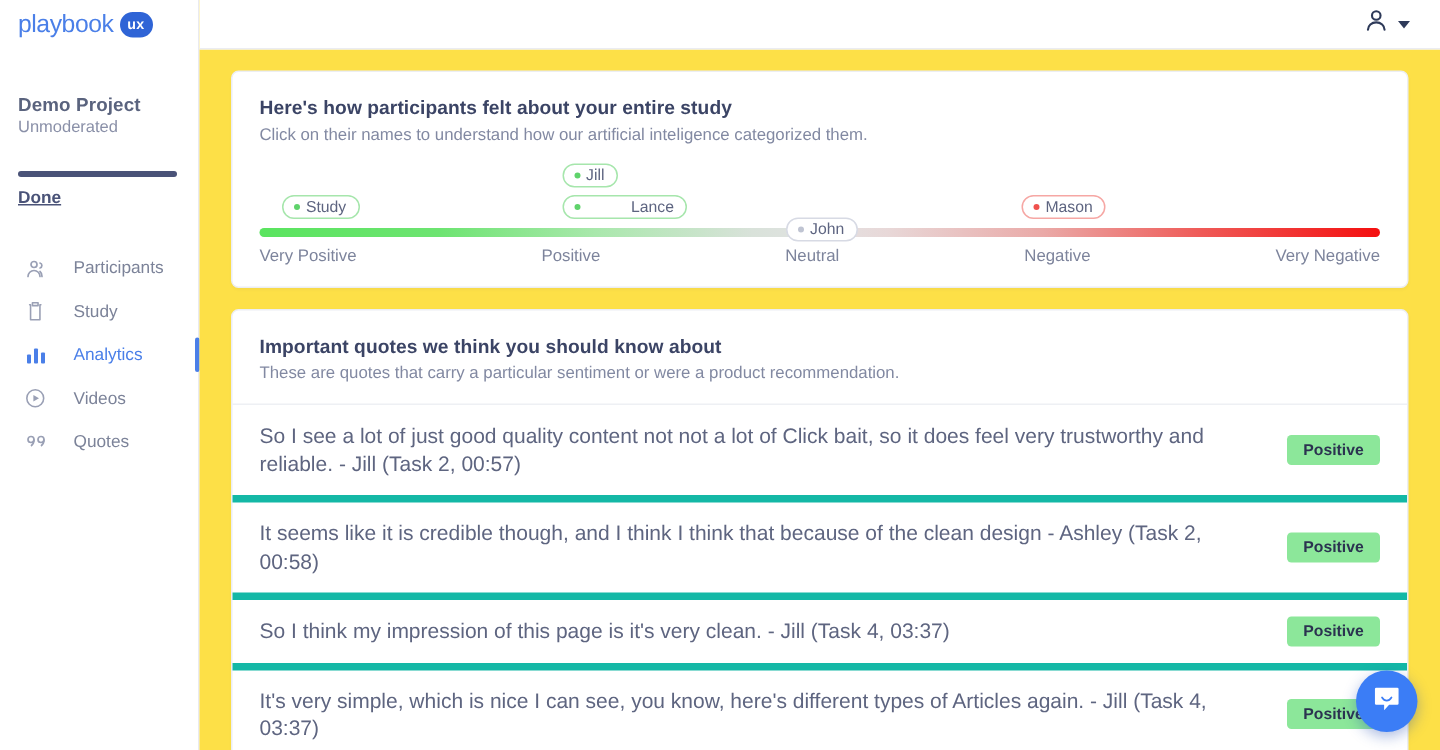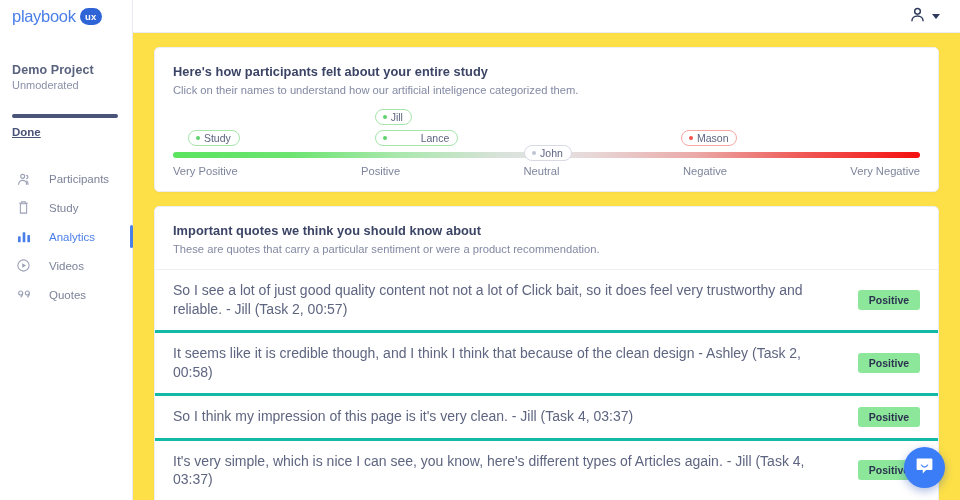--- a/index.html
+++ b/index.html
@@ -137,21 +137,21 @@
     margin-top: 7px;
   }
   .axis span { font-size: 11.2px; color: #7d849c; }
 
   
   .quotes-card { margin-top: 14px; }
   .quote-list { margin-top: 14px; }
   .quote-row {
     display: flex; align-items: center; justify-content: space-between;
     padding: 11px 18px;
-    border-top: 3px solid #14b8a6;
+    border-top: 5px solid #14b8a6;
     min-height: 36px;
   }
   .quote-row:first-child { border-top: 1px solid #eef0f4; }
   .quote-text {
     font-size: 14px; color: #5e6party; color: #5e6580; line-height: 1.35;
     padding-right: 14px;
   }
   .badge {
     flex: 0 0 auto;
     min-width: 62px; text-align: center;

